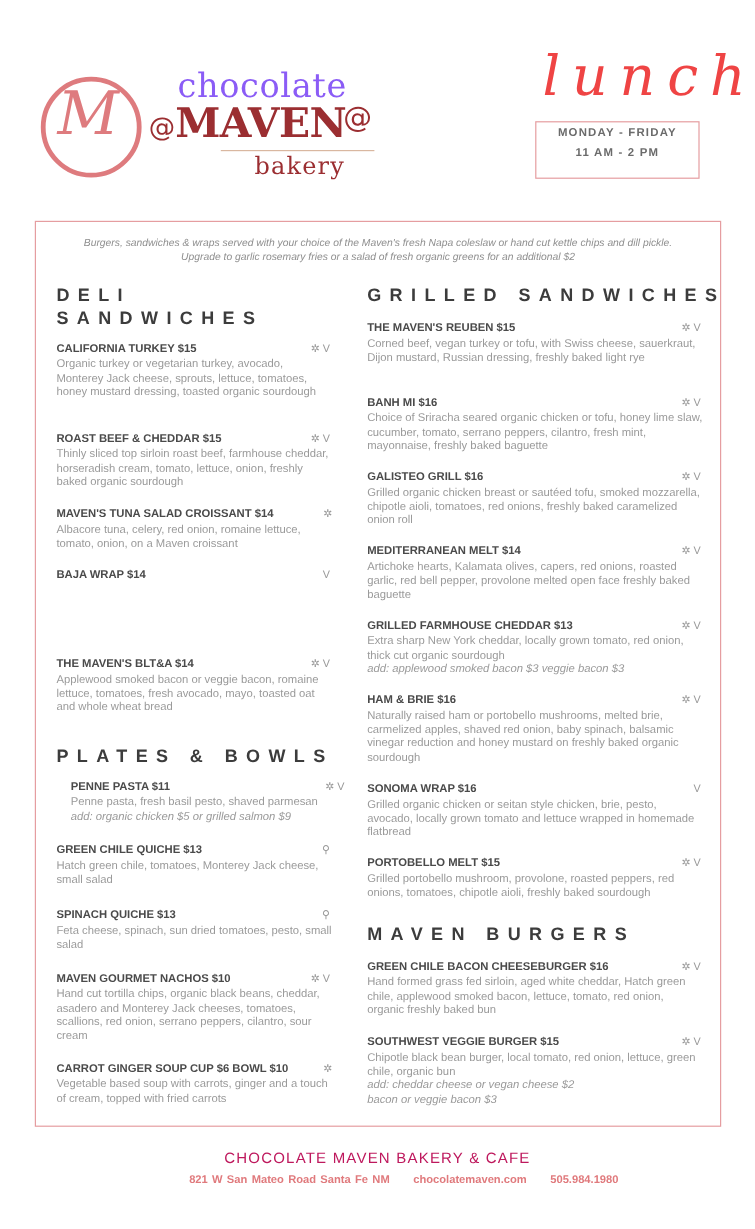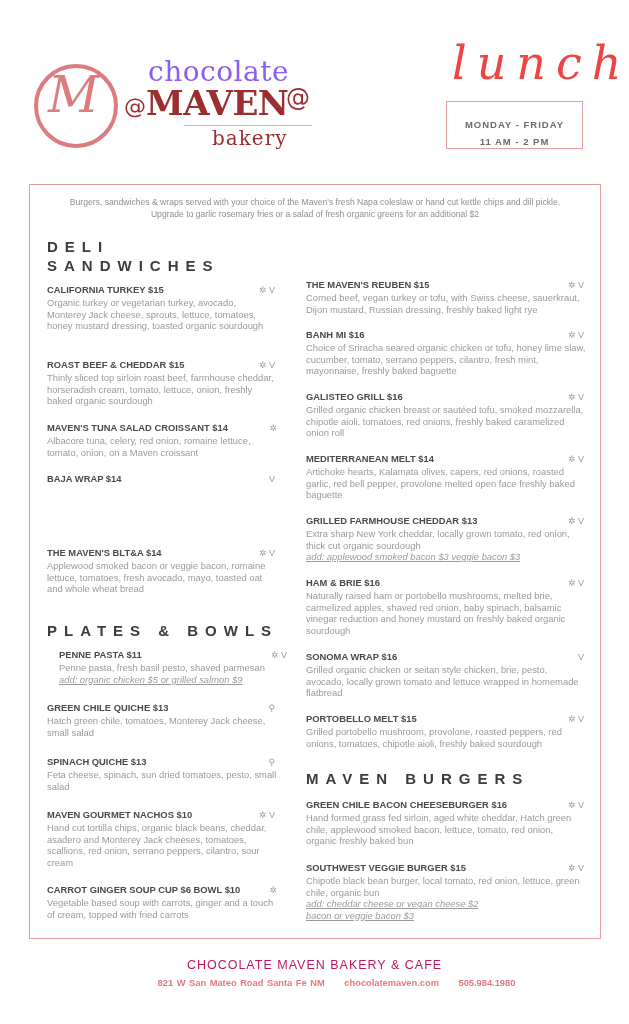--- a/index.html
+++ b/index.html
@@ -12,38 +12,38 @@
   .logo-m { position: absolute; left: 14px; top: 12px; font-family: "DejaVu Serif", serif; font-style: italic; font-size: 50px; color: #de7b7e; line-height: 1; }
   .logo-chocolate { position: absolute; left: 114px; top: 0px; font-family: "DejaVu Serif", serif; font-size: 28px; color: #8b5cf6; letter-spacing: 0.5px; line-height: 1; }
   .logo-maven { position: absolute; left: 104px; top: 28px; font-family: "DejaVu Serif", serif; font-weight: bold; font-size: 34px; color: #9b2e31; letter-spacing: -0.5px; line-height: 1; }
   .logo-swirl-l { position: absolute; left: 90px; top: 38px; font-size: 22px; color: #9b2e31; font-family: "DejaVu Sans", sans-serif; line-height:1; }
   .logo-swirl-r { position: absolute; left: 252px; top: 28px; font-size: 24px; color: #9b2e31; font-family: "DejaVu Sans", sans-serif; line-height:1; }
   .logo-rule { position: absolute; left: 150px; top: 67px; width: 128px; height: 1px; background: #d9b7a0; }
   .logo-bakery { position: absolute; left: 178px; top: 70px; font-family: "DejaVu Serif", serif; font-size: 20px; color: #9b2e31; letter-spacing: 1px; line-height: 1; }
 
   
   .lunch-title { position: absolute; left: 452px; top: 40px; width: 130px; font-family: "DejaVu Serif", serif; font-style: italic; font-size: 46px; color: #ef4444; letter-spacing: 10px; font-weight: normal; line-height: 1; }
-  .hours-box { position: absolute; left: 446px; top: 101px; width: 137px; height: 48px; border: 1.5px solid #e59da0; text-align: center; padding-top: 14px; }
+  .hours-box { position: absolute; left: 446px; top: 101px; width: 137px; height: 48px; border: 1.5px solid #e59da0; text-align: center; padding-top: 0; }
   .hours-line { font-size: 9.5px; font-weight: bold; color: #6b6b6b; letter-spacing: 1px; line-height: 17px; }
 
   
   .menu-box { position: absolute; left: 29px; top: 184px; width: 572px; height: 755px; border: 1.5px solid #e59da0; }
-  .intro { position: absolute; left: 0; top: 11px; width: 100%; text-align: center; font-size: 8.6px; color: #8f8f8f; line-height: 12px; }
+  .intro { position: absolute; left: 0; top: 11px; width: 100%; text-align: center; font-size: 8.6px; font-style: italic; color: #8f8f8f; line-height: 12px; }
 
   .col { position: absolute; }
   .col-left { left: 17px; top: 52px; width: 230px; }
   .col-right { left: 276px; top: 52px; width: 280px; }
 
   .section-title { font-weight: bold; font-size: 15px; color: #3c3c3c; letter-spacing: 7px; line-height: 19px; }
   .item { position: absolute; width: 100%; }
   .item-head { display: flex; justify-content: space-between; align-items: baseline; }
   .item-name { font-size: 9.4px; font-weight: bold; color: #4a4a4a; line-height: 13px; white-space: nowrap; }
   .item-icons { font-size: 9px; color: #9a9a9a; white-space: nowrap; line-height: 13px; padding-right: 2px; }
   .item-desc { font-size: 9.4px; color: #9a9a9a; line-height: 11.6px; }
-  .item-add { font-size: 9.4px; font-style: italic; color: #9a9a9a; line-height: 11.6px; text-decoration: underline; }
+  .item-add { font-size: 9.4px; font-style: italic; color: #9a9a9a; line-height: 11.6px; }
 
   
   .footer-title { position: absolute; left: 0; top: 958px; width: 629px; text-align: center; font-size: 12.5px; color: #be185d; letter-spacing: 1px; }
   .footer-info { position: absolute; left: 0; top: 978px; width: 629px; text-align: center; font-size: 9.3px; color: #e07a7d; font-weight: bold; word-spacing: 1px; margin-left: 22px; }
   .footer-info span { margin: 0 8px; }
 </style>
 </head>
 <body>
 
 <div class="logo">
@@ -144,22 +144,23 @@
     <div class="item" style="top:646px;">
       <div class="item-head">
           <span class="item-name">CARROT GINGER SOUP  CUP $6  BOWL $10</span>
           <span class="item-icons" style="padding-right:0;">✲</span>
         </div>
       <div class="item-desc">Vegetable based soup with carrots, ginger and a touch of cream, topped with fried carrots</div>
     </div>
   </div>
 
   <div class="col col-right" style="height:700px;">
-
-    <div class="item" style="top:29px;margin-top:12px;">
+    <div class="section-title" style="position:absolute;top:0;white-space:nowrap;">GRILLED SANDWICHES</div>
+
+    <div class="item" style="top:29px;">
       <div class="item-head">
           <span class="item-name">THE MAVEN'S REUBEN $15</span>
           <span class="item-icons">✲ V</span>
         </div>
       <div class="item-desc">Corned beef, vegan turkey or tofu, with Swiss cheese, sauerkraut, Dijon mustard, Russian dressing, freshly baked light rye</div>
     </div>
     <div class="item" style="top:91px;">
       <div class="item-head">
           <span class="item-name">BANH MI $16</span>
           <span class="item-icons">✲ V</span>

